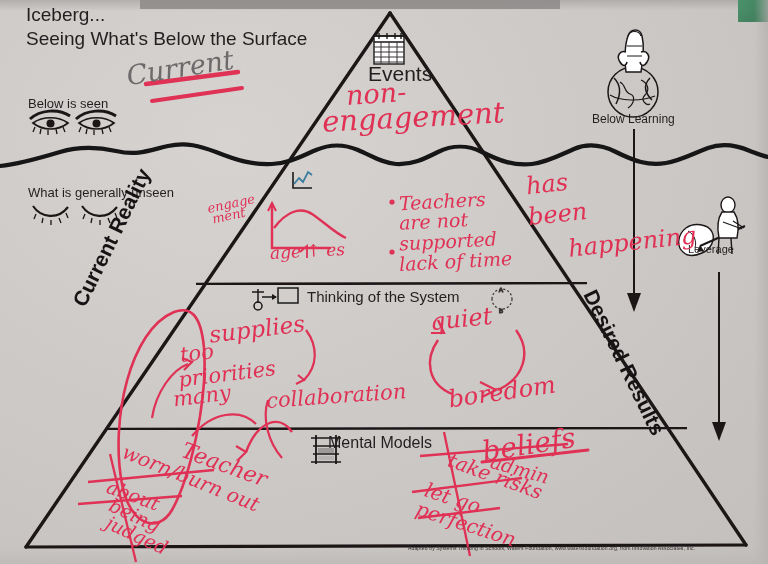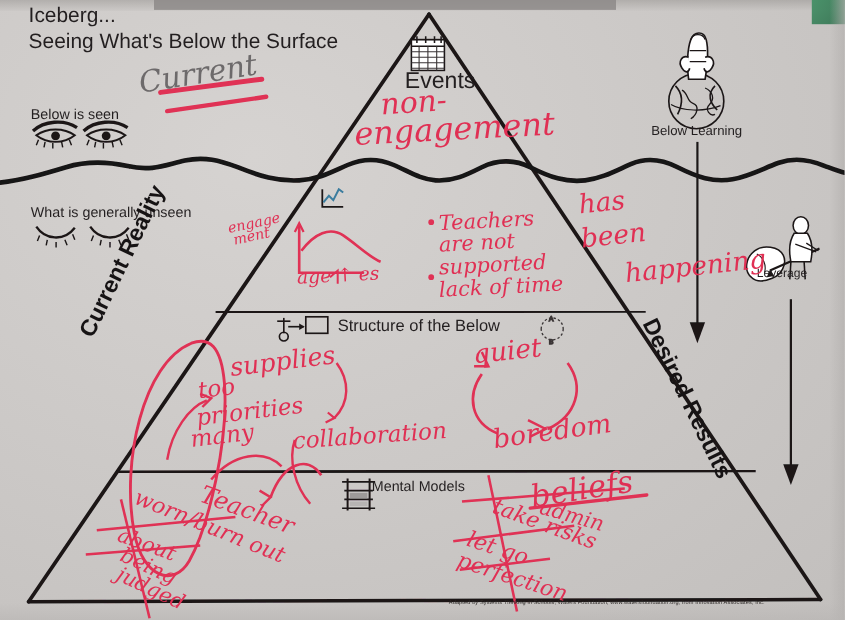--- a/index.html
+++ b/index.html
@@ -47,21 +47,21 @@
   .lbl{position:absolute;color:#231f20;white-space:nowrap;}
   #title1{left:26px;top:4px;font-size:19px;}
   #title2{left:26px;top:28px;font-size:19px;}
 
   #seen{left:28px;top:96px;font-size:13px;}
   #unseen{left:28px;top:185px;font-size:13px;}
 
   #events{left:368px;top:62px;font-size:21px;}
   #patterns{left:312px;top:171px;font-size:15px;}
   #structure{left:307px;top:288px;font-size:15px;}
-  #mental{left:338px;top:434px;font-size:13px;}
+  #mental{left:328px;top:434px;font-size:16px;}
 
   #deeplearning{left:592px;top:112px;font-size:12px;}
   #leverage{left:688px;top:243px;font-size:11px;}
 
   #footer{
     position:absolute;left:408px;top:545px;font-size:5.1px;
     color:#2e2a28;letter-spacing:.02em;white-space:nowrap;
     font-family:"Liberation Sans", sans-serif;
   }
 
@@ -278,21 +278,21 @@
     </g>
   </svg>
 
   <div class="lbl" id="title1">Iceberg...</div>
   <div class="lbl" id="title2">Seeing What's Below the Surface</div>
 
   <div class="lbl" id="seen">Below is seen</div>
   <div class="lbl" id="unseen">What is generally unseen</div>
 
   <div class="lbl" id="events">Events</div>
-  <div class="lbl" id="structure">Structure of the Below</div>
+  <div class="lbl" id="structure">Thinking of the System</div>
   <div class="lbl" id="mental">Mental Models</div>
 
   <div class="lbl" id="deeplearning">Below Learning</div>
   <div class="lbl" id="leverage">Leverage</div>
 
   <div class="side-label" id="current-reality">Current Reality</div>
   <div class="side-label" id="desired-results">Desired Results</div>
 
   <div id="footer">Adapted by Systems Thinking in Schools, Waters Foundation, www.watersfoundation.org, from Innovation Associates, Inc.</div>
 

